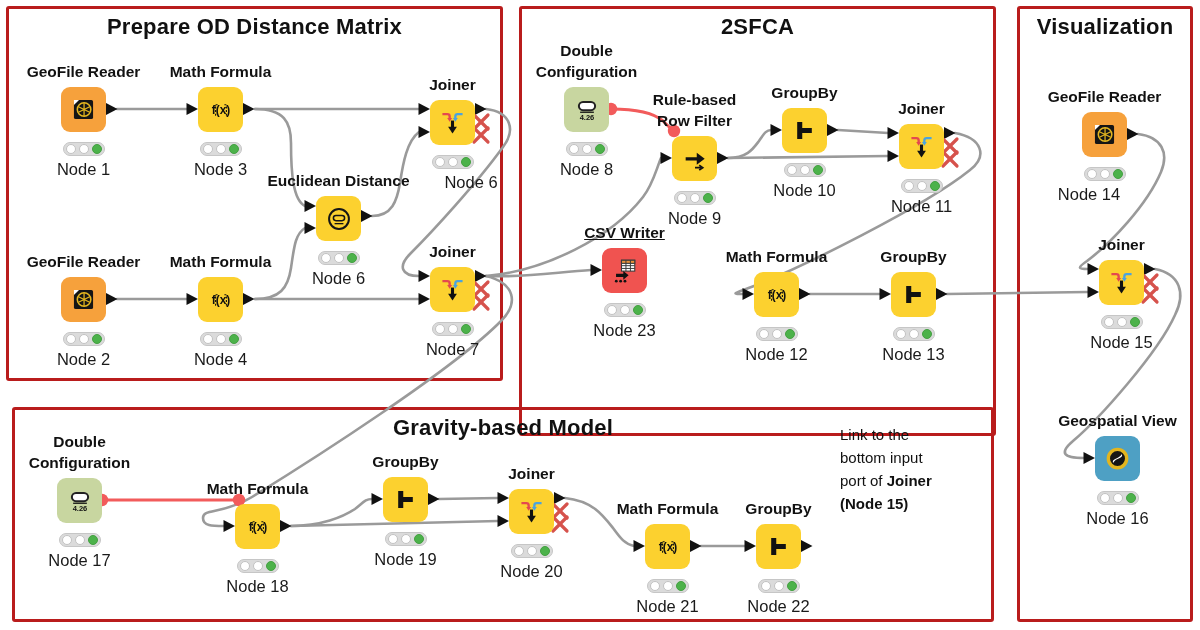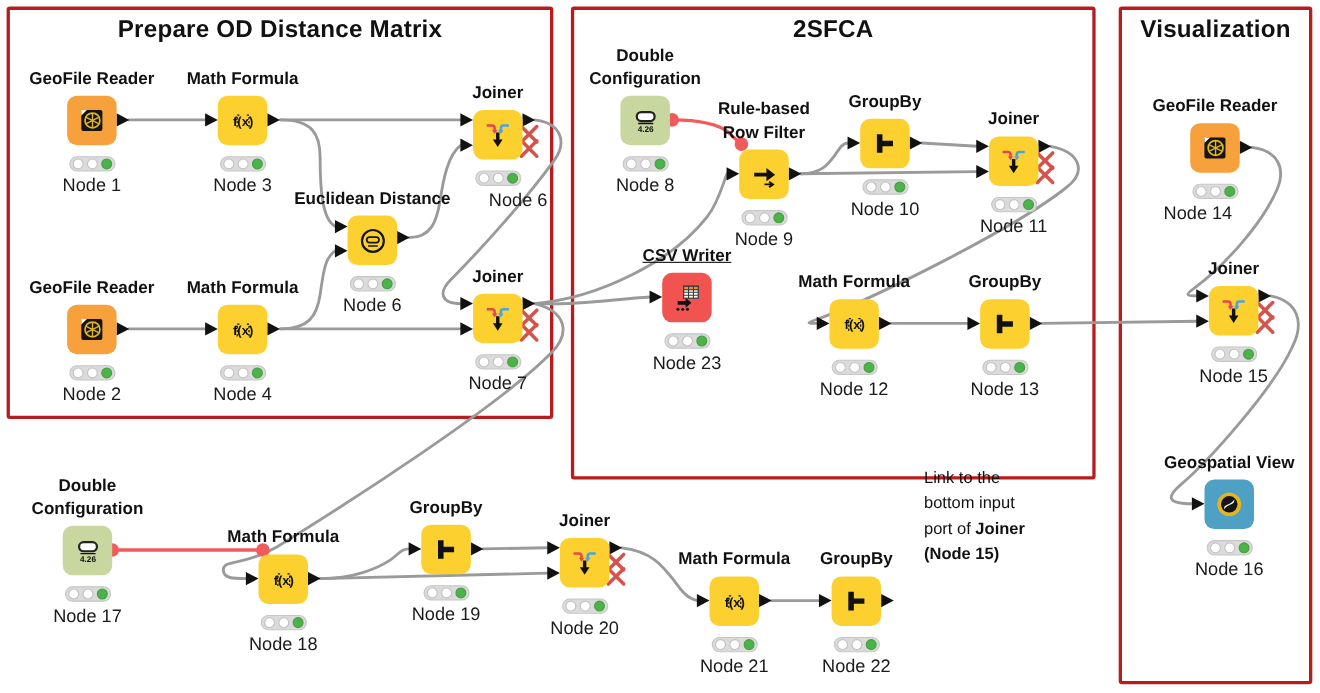--- a/index.html
+++ b/index.html
@@ -31,20 +31,23 @@
 <div id="stage">
 
   <div class="group-box" style="left:6px;top:6px;width:497px;height:375px;">
     <div class="group-title">Prepare OD Distance Matrix</div>
   </div>
   <div class="group-box" style="left:519px;top:6px;width:477px;height:430px;">
     <div class="group-title">2SFCA</div>
   </div>
   <div class="group-box" style="left:1017px;top:6px;width:176px;height:616px;">
     <div class="group-title">Visualization</div>
+  </div>
+  <div class="group-box" style="left:12px;top:407px;width:982px;height:215px;">
+    <div class="group-title">Gravity-based Model</div>
   </div>
 
   <div id="annotation">
       <div><span>Link to the</span></div>
       <div><span>bottom input</span></div>
       <div><span>port of </span><b>Joiner</b></div>
       <div><b>(Node 15)</b></div>
     </div>
 
   <svg id="wire-layer" width="1200" height="630" viewBox="0 0 1200 630">

